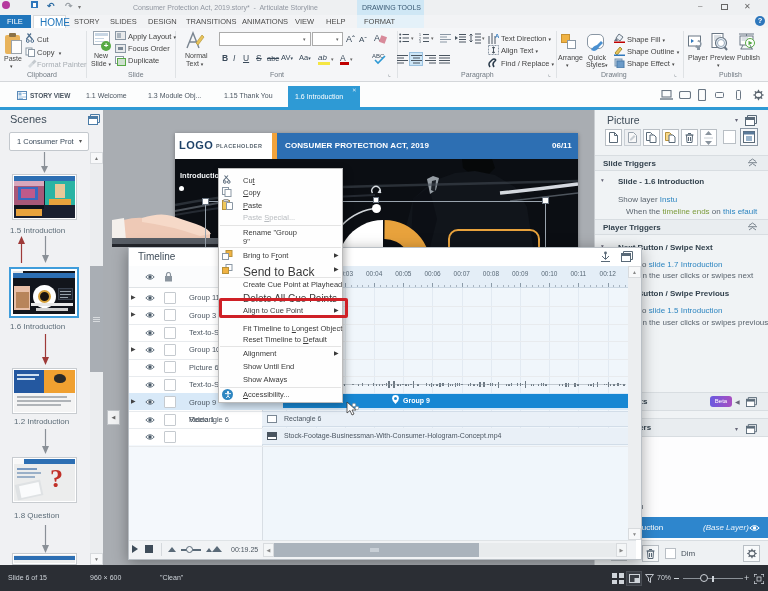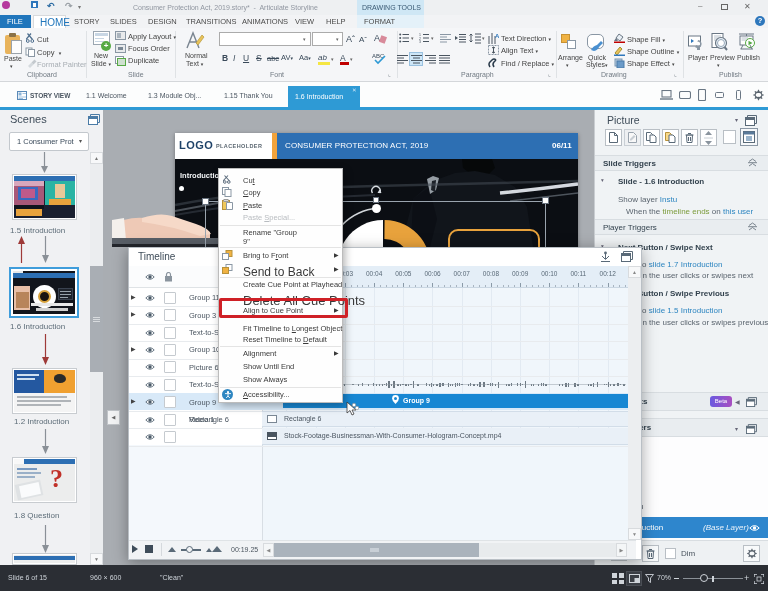--- a/index.html
+++ b/index.html
@@ -391,21 +391,21 @@
 <div class="ab" style="left:14px;top:556px;width:61px;height:4px;background:#2d6fb3"></div>
 
 
 
 <div class="ab" style="left:175px;top:133px;width:403px;height:252px;background:#0b0e13;box-shadow:0 1px 4px rgba(0,0,0,.35)" id="slide"></div>
 <div class="ab" style="left:175px;top:133px;width:97px;height:26px;background:#fff"></div>
 <div class="ab" style="left:179px;top:139px;font-size:11px;font-weight:bold;color:#1e4268;letter-spacing:.5px">LOGO</div>
 <div class="ab" style="left:216px;top:143px;font-size:5.5px;font-weight:bold;color:#5a6670;letter-spacing:.4px">PLACEHOLDER</div>
 <div class="ab" style="left:272px;top:133px;width:5px;height:26px;background:#f2a33c"></div>
 <div class="ab" style="left:277px;top:133px;width:301px;height:26px;background:#2d6fb3"></div>
-<div class="ab" style="left:285px;top:141px;font-size:8px;font-weight:normal;color:#fff;letter-spacing:.1px">CONSUMER PROTECTION ACT, 2019</div>
+<div class="ab" style="left:285px;top:141px;font-size:8px;font-weight:bold;color:#fff;letter-spacing:.1px">CONSUMER PROTECTION ACT, 2019</div>
 <div class="ab" style="left:552px;top:141px;font-size:8px;font-weight:bold;color:#fff">06/11</div>
 
 <svg class="ic" style="left:175px;top:159px" width="403" height="88" viewBox="0 0 403 88">
  <rect x="0" y="0" width="403" height="88" fill="#0b0e13"></rect>
  <path d="M287 0 L317 0 L320 9 L314 15 L297 16 L288 9 Z" fill="#060809"></path>
  <path d="M226 88 L238 40 L258 22 L280 14 L300 12 L320 16 L340 28 L352 48 L358 88 Z" fill="#11151b"></path>
  <path d="M238 40 L254 28 L262 60 L255 88 L236 88 Z" fill="#0c0f15"></path>
  <path d="M252 20 L258 17 L264 19 L261 31 L255 35 Z" fill="#b8c0c8" opacity="0.8"></path>
  <path d="M257 22 L261 21 L260 33 L256 31 Z" fill="#1c2128"></path>
  <path d="M0 46 Q80 30 200 27 T403 22" stroke="#454d56" stroke-width="2.5" fill="none" opacity="0.55"></path>
@@ -489,24 +489,24 @@
 
 <div class="ab" style="left:595px;top:155px;width:173px;height:16px;background:#e9edf0;border-top:1px solid #d8dde1;border-bottom:1px solid #d8dde1"></div>
 <div class="ab" style="left:603px;top:159px;font-size:8px;font-weight:bold;color:#33424e">Slide Triggers</div>
 <svg class="ic" style="left:748px;top:158px" width="9" height="9" viewBox="0 0 9 9">
       <path d="M1 3.5 L4.5 1 L8 3.5 M1 8 L4.5 5.5 L8 8" stroke="#7a848e" fill="none"></path>
       <path d="M0 4.7 H9" stroke="#7a848e"></path>
     </svg>
 <div class="ab" style="left:601px;top:177px;font-size:5.5px;color:#667">▾</div>
 <div class="ab" style="left:618px;top:177px;font-size:8px;font-weight:bold;color:#33424e">Slide - 1.6 Introduction</div>
 <div class="ab" style="left:618px;top:195px;font-size:8px;color:#5a646e">Show layer <span style="color:#2e86c1">Instu</span></div>
-<div class="ab" style="left:626px;top:207px;font-size:8px;color:#5a646e">When the <span style="color:#7d9c3d">timeline ends</span> on <span style="color:#2e86c1">this user</span></div>
+<div class="ab" style="left:626px;top:207px;font-size:8px;color:#5a646e">When the <span style="color:#7d9c3d">timeline ends</span> on <span style="color:#2e86c1">this efault</span></div>
 
 <div class="ab" style="left:595px;top:219px;width:173px;height:16px;background:#e9edf0;border-top:1px solid #d8dde1;border-bottom:1px solid #d8dde1"></div>
-<div class="ab" style="left:603px;top:223px;font-size:8px;font-weight:normal;color:#33424e">Player Triggers</div>
+<div class="ab" style="left:603px;top:223px;font-size:8px;font-weight:bold;color:#33424e">Player Triggers</div>
 <svg class="ic" style="left:748px;top:222px" width="9" height="9" viewBox="0 0 9 9">
       <path d="M1 3.5 L4.5 1 L8 3.5 M1 8 L4.5 5.5 L8 8" stroke="#7a848e" fill="none"></path>
       <path d="M0 4.7 H9" stroke="#7a848e"></path>
     </svg>
 <div class="ab" style="left:601px;top:243px;font-size:5.5px;color:#667">▾</div>
 <div class="ab" style="left:618px;top:243px;font-size:8px;font-weight:bold;color:#33424e">Next Button / Swipe Next</div>
 <div class="ab" style="left:618px;top:260px;font-size:8px;color:#5a646e">Jump to <span style="color:#2e86c1">slide 1.7 Introduction</span></div>
 <div class="ab" style="left:626px;top:271px;font-size:8px;color:#5a646e">When the user clicks or swipes next</div>
 <div class="ab" style="left:618px;top:289px;font-size:8px;font-weight:bold;color:#33424e">Prev Button / Swipe Previous</div>
 <div class="ab" style="left:618px;top:306px;font-size:8px;color:#5a646e">Jump to <span style="color:#2e86c1">slide 1.5 Introduction</span></div>
@@ -910,21 +910,21 @@
 <div class="ab" style="left:243px;top:251px;font-size:7.5px;color:#3a3a3a">Bring to F<span style="text-decoration:underline">r</span>ont</div>
 <div class="ab" style="left:334px;top:251px;font-size:6px;color:#3a3a3a">▶</div>
 <svg class="ic" style="left:222px;top:263.5px" width="11" height="10" viewBox="0 0 11 10">
       <rect x="4" y="0.5" width="6" height="6" fill="#fff" stroke="#8a97a4"></rect>
       <rect x="0.5" y="3.5" width="6" height="6" fill="#f0b242" stroke="#b8923a"></rect>
     </svg>
 <div class="ab" style="left:243px;top:264.5px;font-size:12px;color:#3a3a3a">Send to Bac<span style="text-decoration:underline">k</span></div>
 <div class="ab" style="left:334px;top:264.5px;font-size:6px;color:#3a3a3a">▶</div>
 <div class="ab" style="left:220px;top:276.5px;width:121px;height:1px;background:#e4e4e4"></div>
 <div class="ab" style="left:243px;top:279.5px;font-size:7.5px;color:#3a3a3a">Create Cue Point at Playhead</div>
-<div class="ab" style="left:243px;top:292.5px;font-size:13px;color:#3a3a3a">Delete All Cue Points</div>
+<div class="ab" style="left:243px;top:292.5px;font-size:10px;color:#3a3a3a">Delete All Cue Points</div>
 <div class="ab" style="left:243px;top:305.5px;font-size:7.5px;color:#3a3a3a">Align to Cue Point</div>
 <div class="ab" style="left:334px;top:305.5px;font-size:6px;color:#3a3a3a">▶</div>
 <div class="ab" style="left:243px;top:324px;font-size:7.5px;color:#3a3a3a">Fit Timeline to <span style="text-decoration:underline">L</span>ongest Object</div>
 <div class="ab" style="left:243px;top:335px;font-size:7.5px;color:#3a3a3a">Reset Timeline to <span style="text-decoration:underline">D</span>efault</div>
 <div class="ab" style="left:220px;top:345.5px;width:121px;height:1px;background:#e4e4e4"></div>
 <div class="ab" style="left:243px;top:348.5px;font-size:7.5px;color:#3a3a3a">Alignment</div>
 <div class="ab" style="left:334px;top:348.5px;font-size:6px;color:#3a3a3a">▶</div>
 <div class="ab" style="left:243px;top:362px;font-size:7.5px;color:#3a3a3a">Show Until End</div>
 <div class="ab" style="left:243px;top:375px;font-size:7.5px;color:#3a3a3a">Show Always</div>
 <div class="ab" style="left:220px;top:387px;width:121px;height:1px;background:#e4e4e4"></div>

